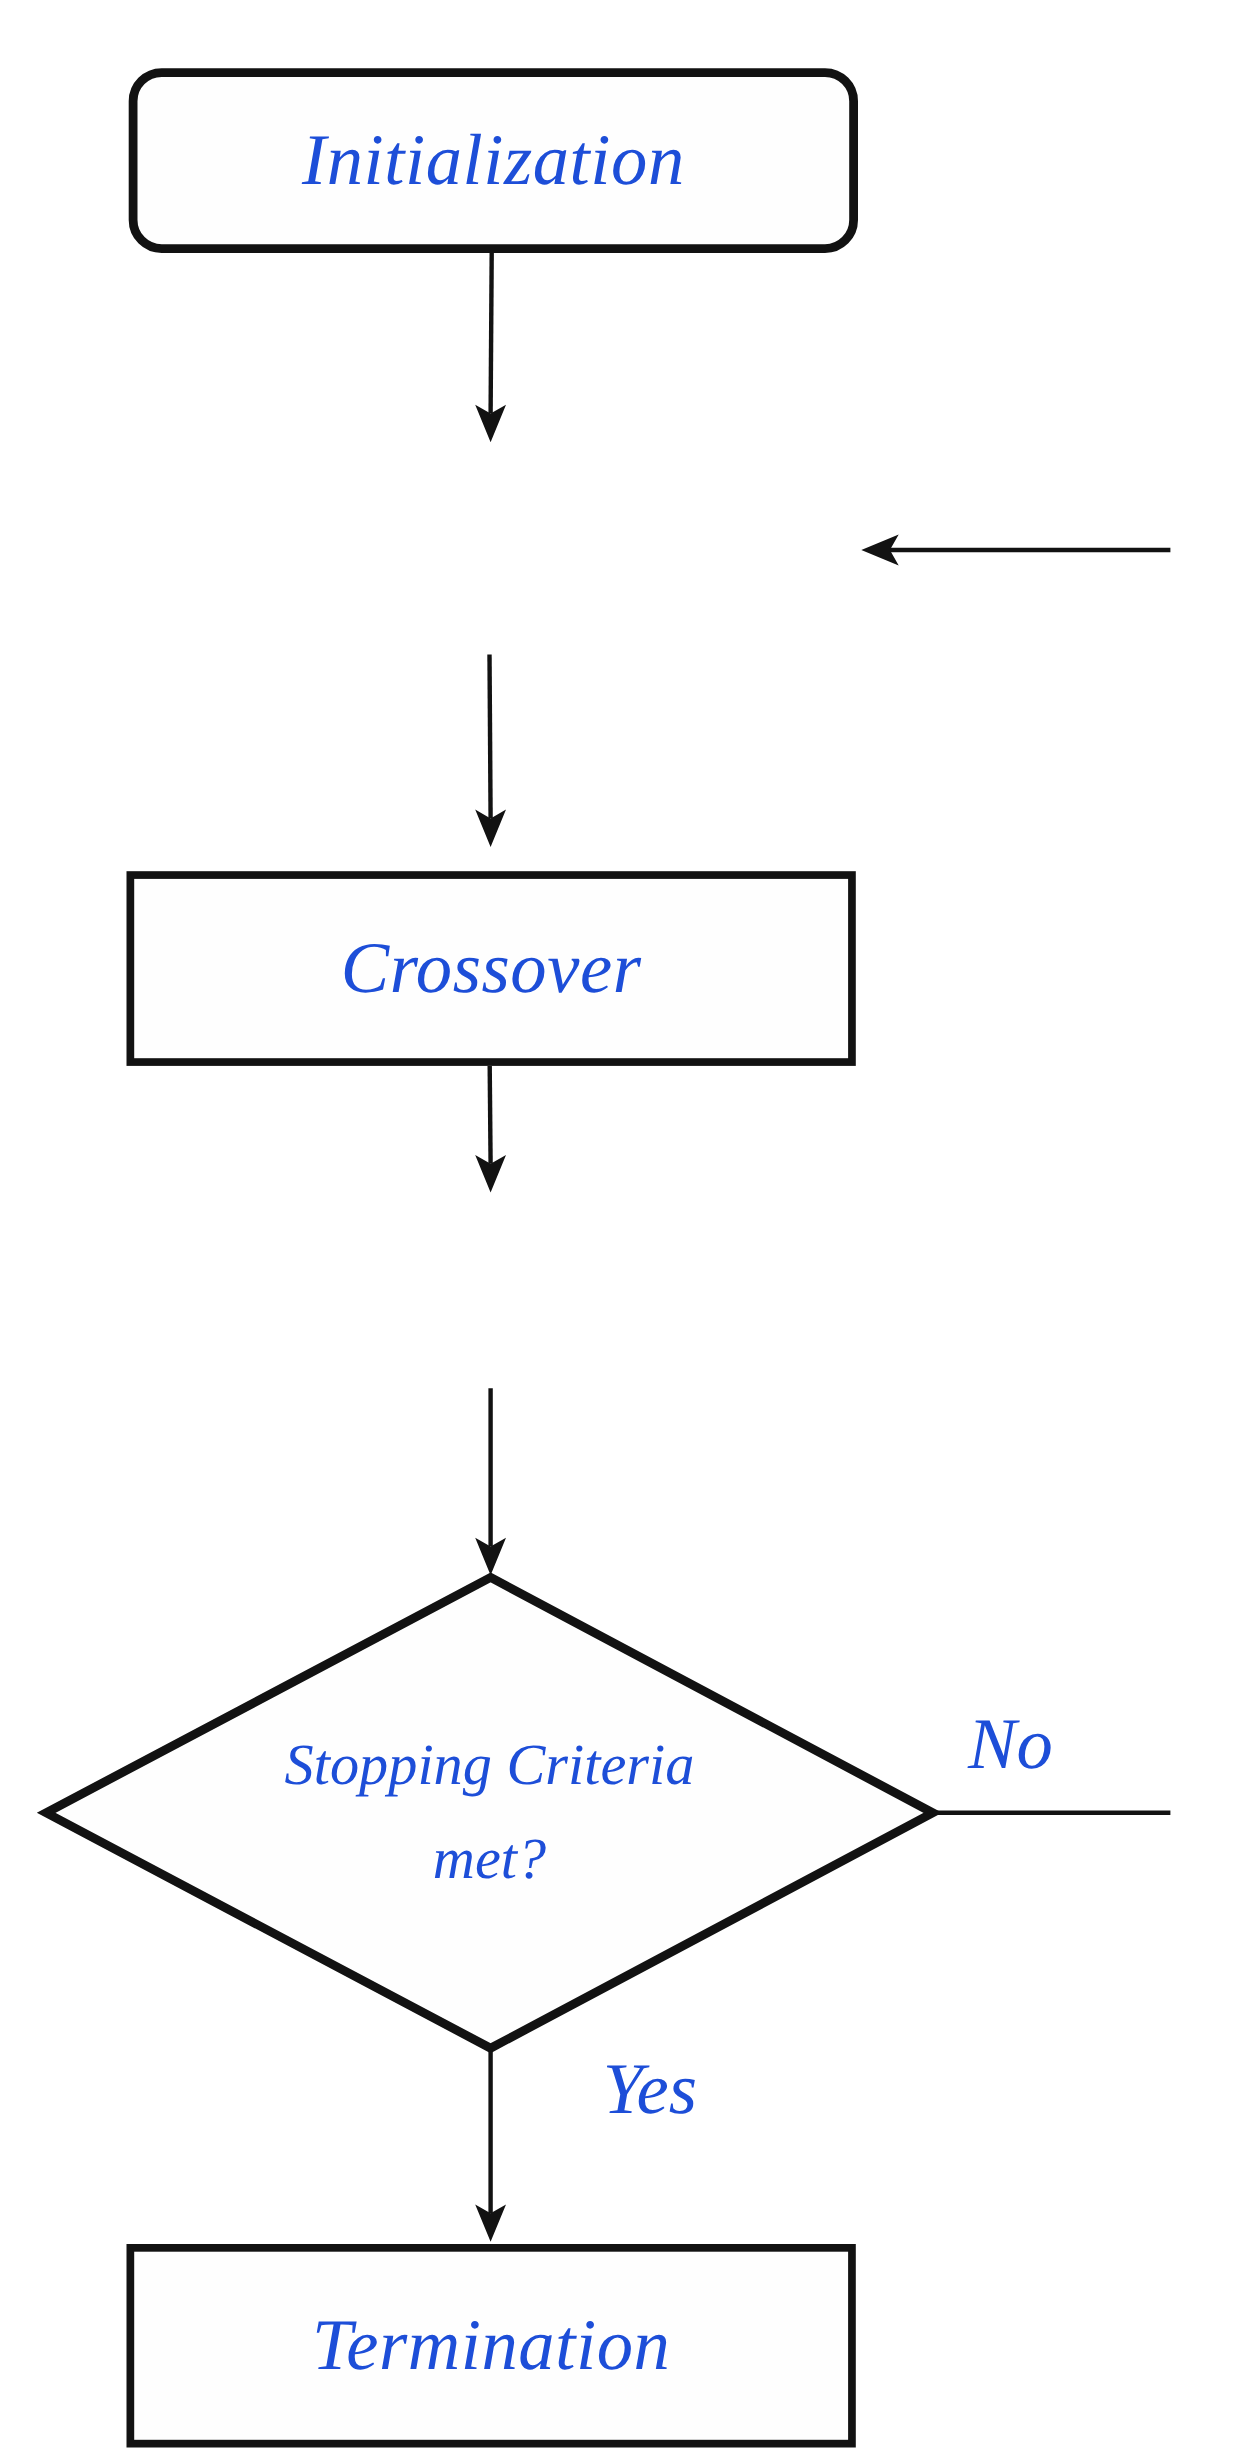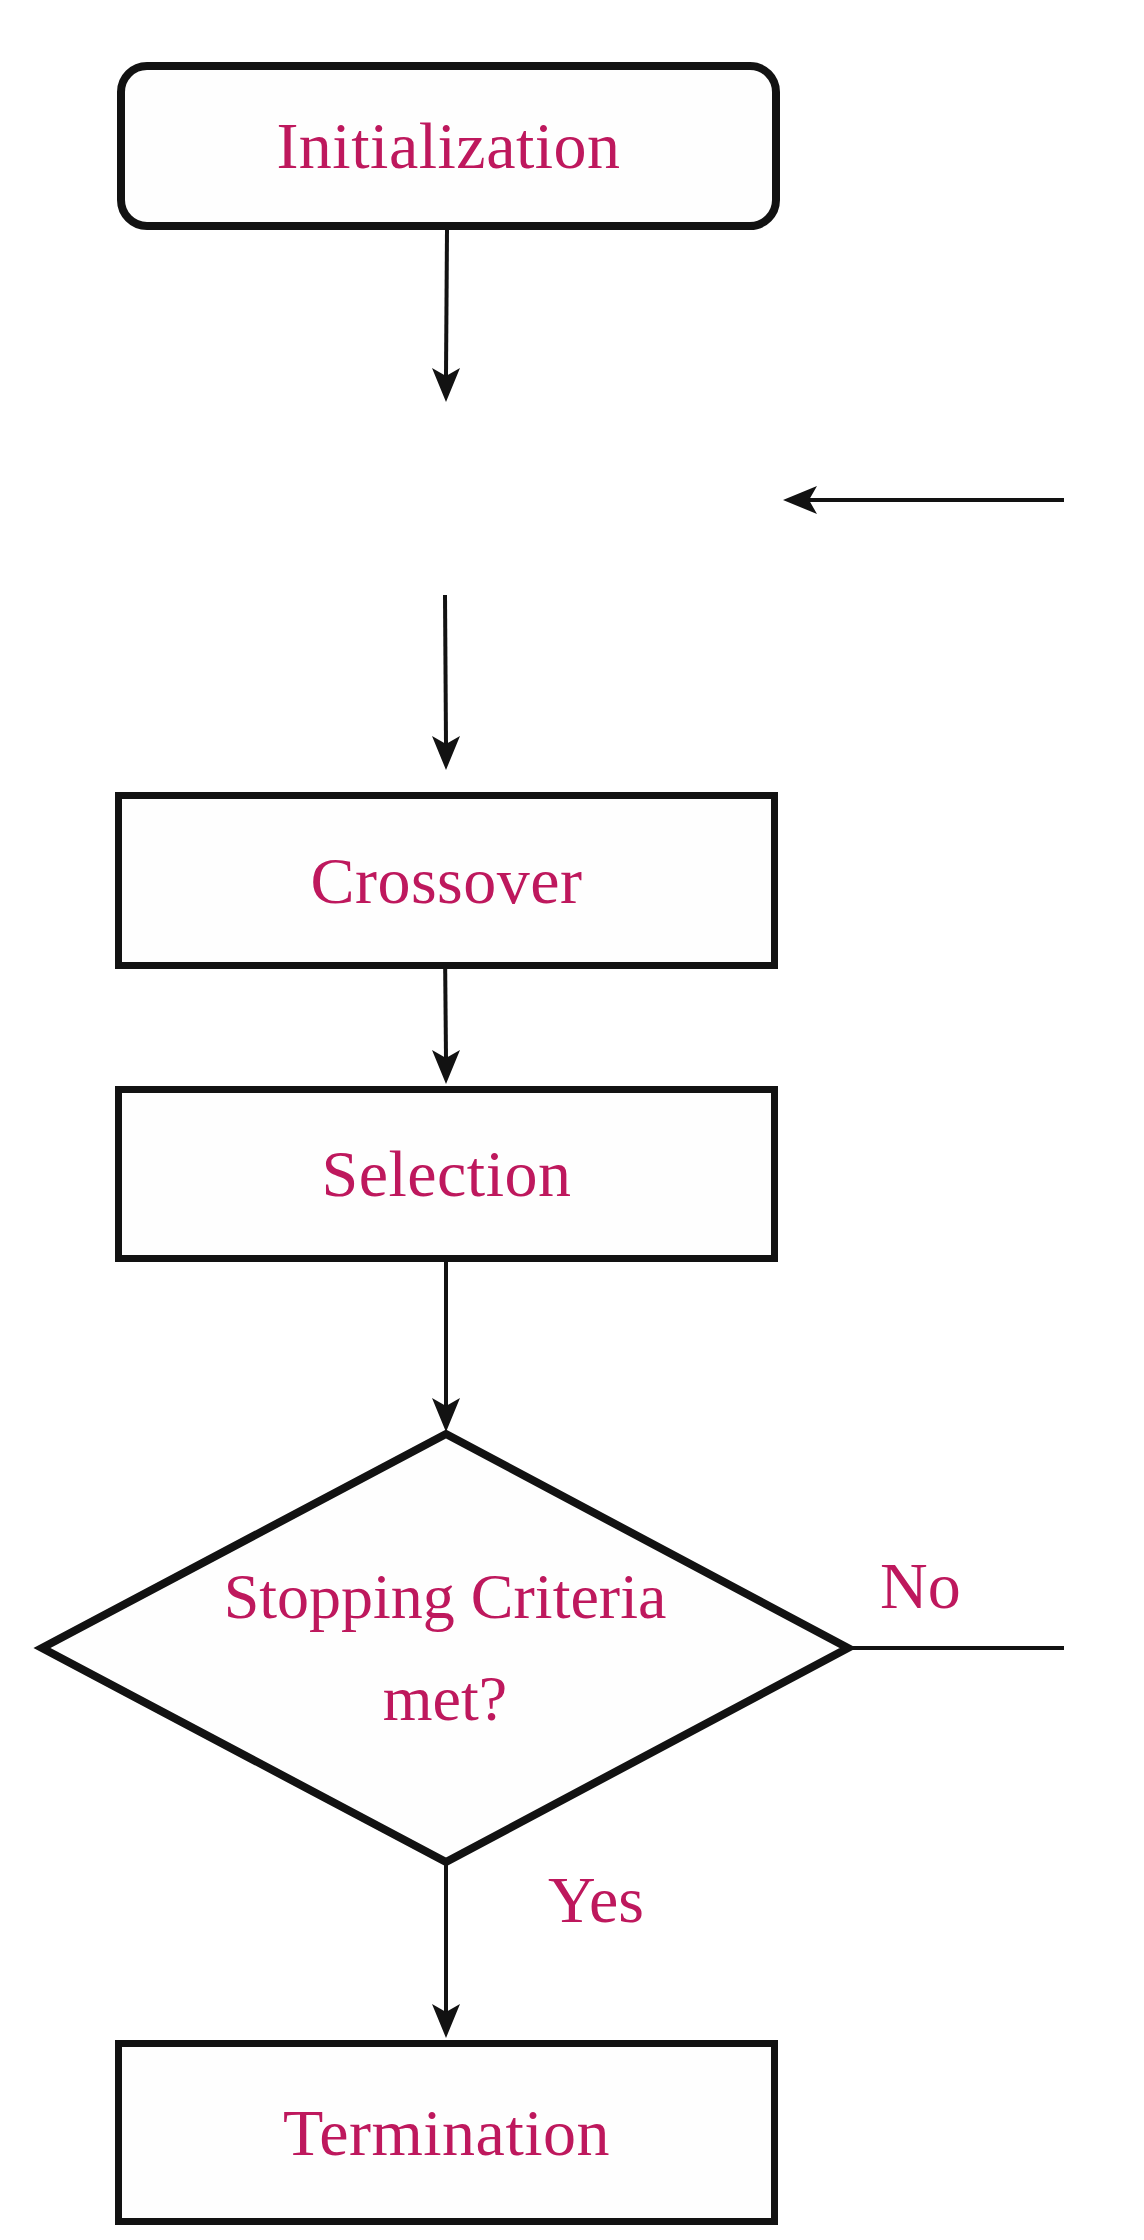--- a/index.html
+++ b/index.html
@@ -6,22 +6,23 @@
     margin: 0;
     padding: 0;
     background: #ffffff;
   }
   .canvas {
     position: relative;
     width: 1064px;
     height: 2240px;
     background: #ffffff;
     font-family: "Liberation Serif", "DejaVu Serif", serif;
-    color: #be185d;
+    color: #1d4ed8;
     overflow: hidden;
+    font-style: italic;
   }
   .wires {
     position: absolute;
     left: 0; top: 0;
     width: 1144px; height: 2240px;
     z-index: 1;
   }
   .node {
     position: absolute;
     box-sizing: border-box;
@@ -47,21 +48,21 @@
 
   .diamond-label {
     position: absolute;
     left: 42px; top: 1434px;
     width: 806px; height: 428px;
     display: flex;
     flex-direction: column;
     align-items: center;
     justify-content: center;
     text-align: center;
-    font-size: 64px;
+    font-size: 53px;
     line-height: 1.6;
     z-index: 3;
   }
   .edge-label {
     position: absolute;
     font-size: 66px;
     line-height: 1;
     z-index: 3;
     white-space: nowrap;
   }
@@ -110,23 +111,20 @@
 
   <div class="node rounded" id="node-initialization">
     <span>Initialization</span>
   </div>
 
 
   <div class="node" id="node-crossover">
     <span>Crossover</span>
   </div>
 
-  <div class="node" id="node-selection">
-    <span>Selection</span>
-  </div>
 
   <div class="diamond-label">
     <div>Stopping Criteria</div>
     <div>met?</div>
   </div>
 
   <div class="edge-label" id="label-no">No</div>
   <div class="edge-label" id="label-yes">Yes</div>
 
   <div class="node" id="node-termination">

